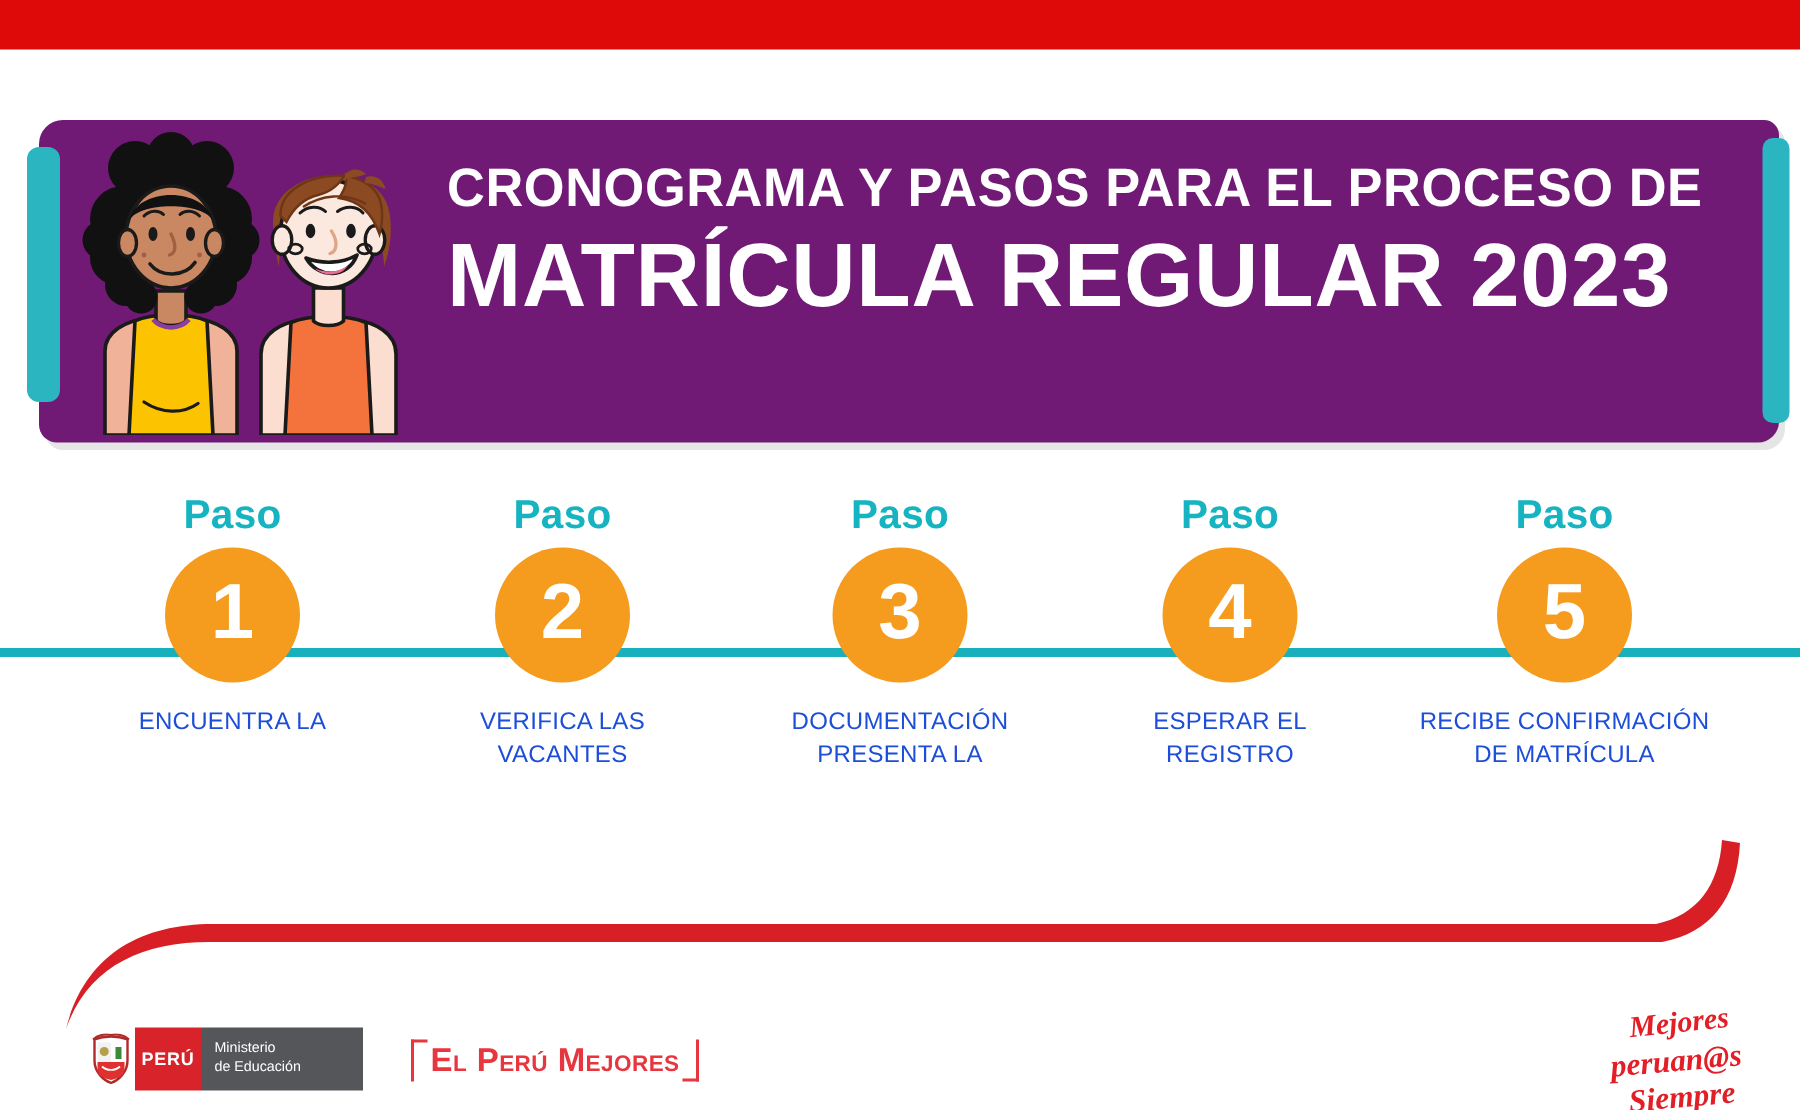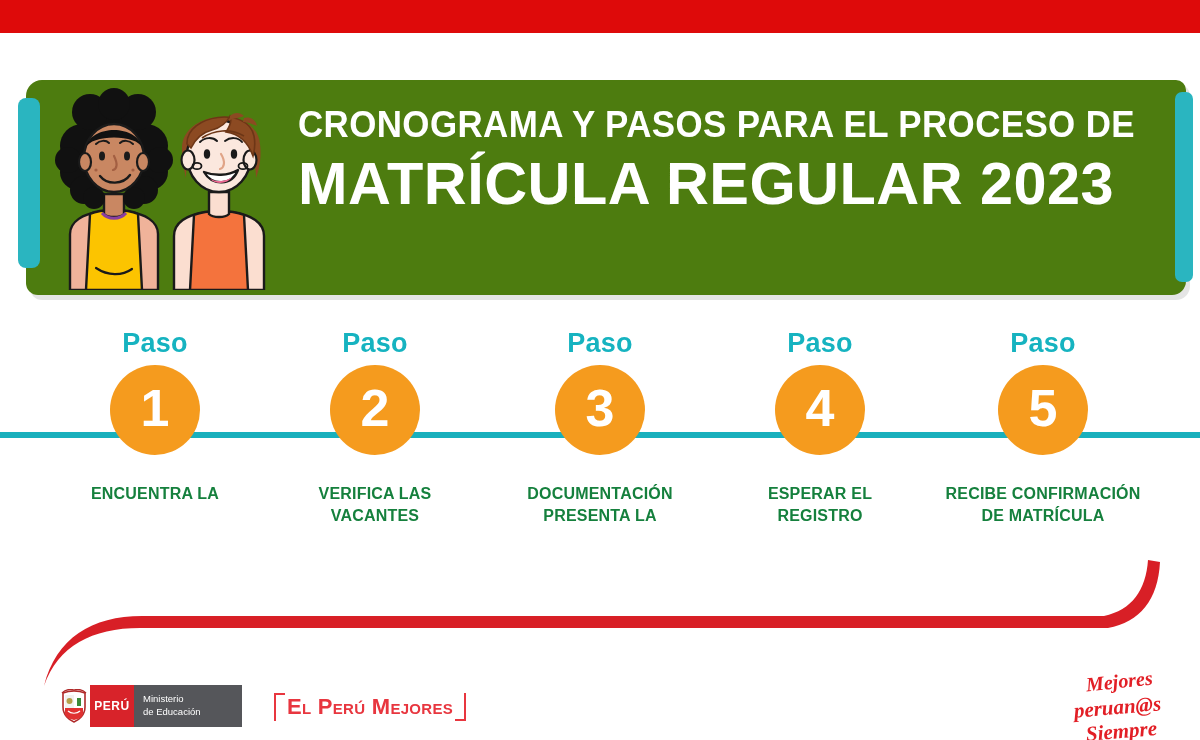--- a/index.html
+++ b/index.html
@@ -13,21 +13,21 @@
 
   
   .top-bar{
     position:absolute; left:0; top:0; width:1200px; height:33px;
     background:#de0a0a;
   }
 
   
   .banner{
     position:absolute; left:26px; top:80px; width:1160px; height:215px;
-    background:#4d7c0f;
+    background:#701a75;
     border-radius:16px 10px 14px 12px;
     box-shadow:4px 5px 0 rgba(0,0,0,.10);
   }
   .banner::before{ 
     content:""; position:absolute; left:-8px; top:18px;
     width:22px; height:170px; background:#2ab5c0; border-radius:8px;
   }
   .banner::after{ 
     content:""; position:absolute; right:-7px; top:12px;
     width:18px; height:190px; background:#2ab5c0; border-radius:7px;
@@ -68,21 +68,21 @@
     width:90px; height:90px; border-radius:50%;
     background:#f59b1e; margin:8px auto 0;
     display:flex; align-items:center; justify-content:center;
     position:relative; z-index:2;
   }
   .step-num{
     color:#ffffff; font-size:52px; font-weight:bold; line-height:1;
     padding-bottom:4px;
   }
   .step-label{
-    margin-top:28px; color:#15803d; font-size:16px; font-weight:bold;
+    margin-top:16px; color:#1d4ed8; font-size:16px; font-weight:normal;
     line-height:1.35; letter-spacing:.2px;
   }
 
   
   .swoosh{ position:absolute; left:0; top:560px; width:1200px; height:130px; z-index:1; }
 
   
   .footer{ position:absolute; left:0; top:672px; width:1200px; height:68px; z-index:3; }
 
   .gov-logo{ position:absolute; left:58px; top:13px; display:flex; align-items:stretch; height:42px; }

